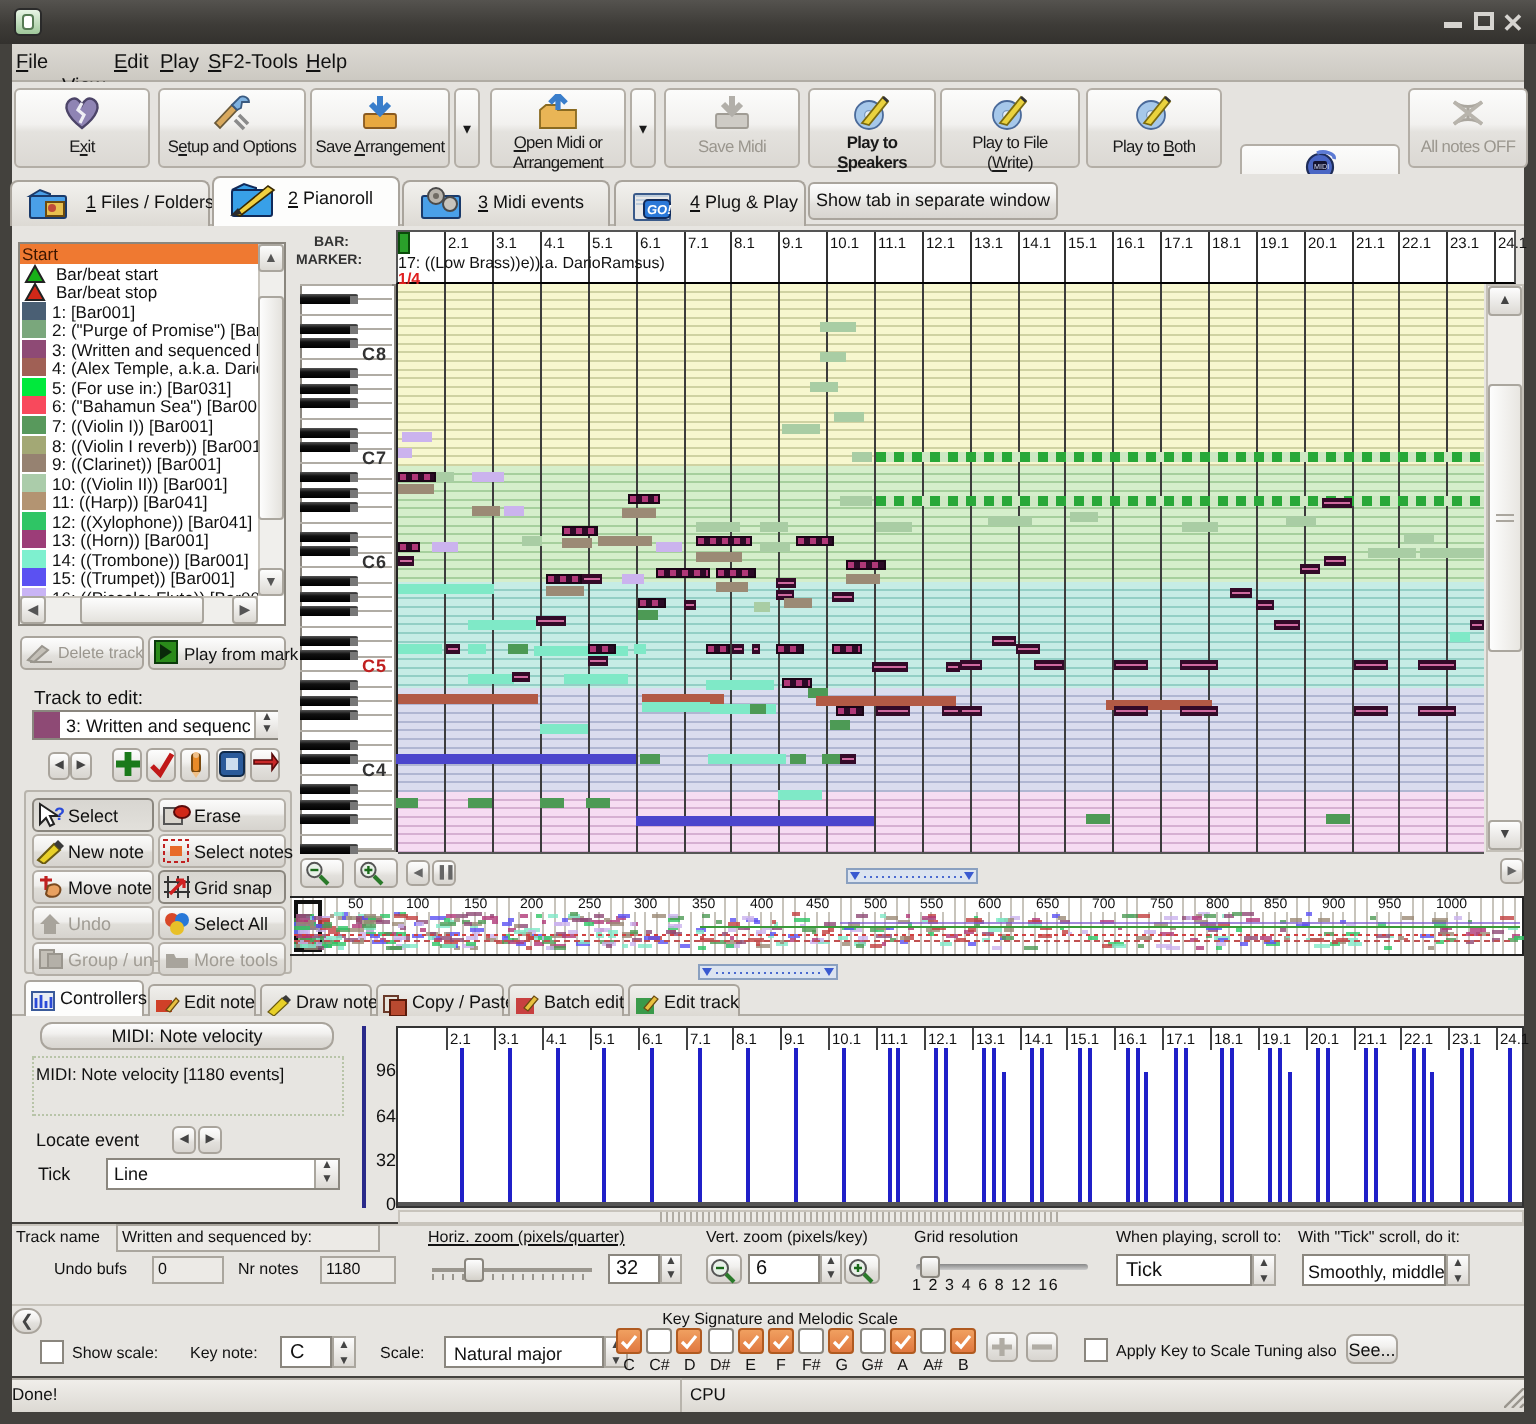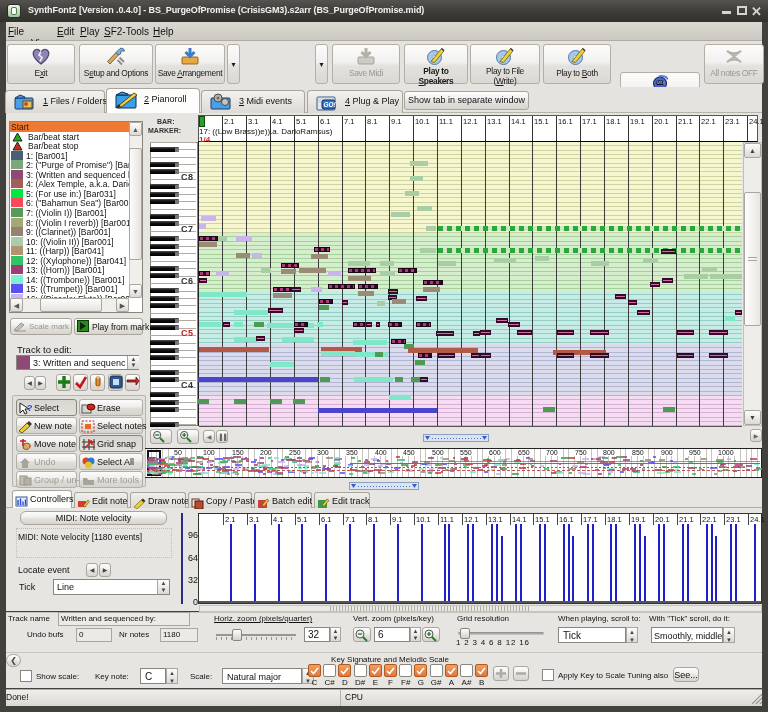--- a/index.html
+++ b/index.html
@@ -8,21 +8,20 @@
 .tbtn.dis{color:#9a968e;}
 .tab{position:absolute;background:linear-gradient(#f7f6f4,#e6e4e0);border:1px solid #a9a49c;border-bottom:none;border-radius:4px 4px 0 0;}
 .toolb{position:absolute;border:1px solid #b3aea6;border-radius:3px;background:linear-gradient(#fbfbfa,#efeeec 45%,#e0ded9 55%,#d6d3ce);font-size:10px;color:#111;}
 .toolb.press{background:linear-gradient(#d8d6d1,#e2e0db);border-color:#8a867e;}
 .toolb.dis{color:#a09c94;}
 </style></head><body>
 <div id="win">
 <div style="position:absolute;left:0px;top:0px;width:768px;height:22px;background:linear-gradient(#55534f,#3e3c38 55%,#33312e);"></div>
 <div style="position:absolute;left:7px;top:4px;width:14px;height:14px;background:linear-gradient(#e8f5e6,#9fc79a);border-radius:3px;border:1px solid #2a2a2a;"></div>
 <div style="position:absolute;left:11px;top:7px;width:6px;height:8px;background:#fff;border-radius:2px;border:1px solid #567a54;"></div>
-<div style="position:absolute;left:28px;top:5px;width:640px;height:14px;color:#f2f2f0;font-size:9px;font-weight:bold;white-space:nowrap;letter-spacing:-0.1px;">SynthFont2 [Version .0.4.0] - BS_PurgeOfPromise (CrisisGM3).s2arr (BS_PurgeOfPromise.mid)</div>
 <div style="position:absolute;left:722px;top:11px;width:9px;height:3px;background:#d6d4d0;"></div>
 <div style="position:absolute;left:737px;top:6px;width:10px;height:9px;border:2px solid #d6d4d0;"></div>
 <svg style="position:absolute;left:751,top:4px;" width="0" height="0"></svg>
 <div style="position:absolute;left:751px;top:4px;width:12px;height:13px;color:#d6d4d0;font-size:13px;font-weight:bold;">✕</div>
 <div style="position:absolute;left:6px;top:22px;width:756px;height:19px;background:linear-gradient(#dcd9d3,#ccc9c2);border-bottom:1px solid #b0aca4;"></div>
 <div style="position:absolute;left:8px;top:26px;width:50px;height:12px;color:#111;font-size:10px;white-space:nowrap;"><span style="text-decoration:underline">F</span>ile</div>
 <div style="position:absolute;left:31px;top:38px;width:50px;height:12px;color:#111;font-size:10px;white-space:nowrap;"><span style="text-decoration:underline">V</span>iew</div>
 <div style="position:absolute;left:57px;top:26px;width:50px;height:12px;color:#111;font-size:10px;white-space:nowrap;"><span style="text-decoration:underline">E</span>dit</div>
 <div style="position:absolute;left:80px;top:26px;width:50px;height:12px;color:#111;font-size:10px;white-space:nowrap;"><span style="text-decoration:underline">P</span>lay</div>
 <div style="position:absolute;left:104px;top:26px;width:50px;height:12px;color:#111;font-size:10px;white-space:nowrap;"><span style="text-decoration:underline">S</span>F2-Tools</div>
@@ -44,20 +43,28 @@
     </div>
 <div class="tbtn" style="left:79px;top:44px;width:74px;height:40px;">
       <div style="height:18px;margin-top:2px;"><svg width="22" height="19" viewBox="0 0 22 19">
           <path d="M2.5 14.5 L11 5.5 L13.5 8 L5 17Z" fill="#d9a95e" stroke="#6a5a3a" stroke-width="0.9"></path>
           <path d="M11 5.5 L15 1.5 C17 0.5 19.5 2 19.5 4 L16 4 L15.5 7 L13.5 8Z" fill="#7fb2e0" stroke="#3a5a80" stroke-width="0.9"></path>
           <path d="M12.5 13 L17 17.5 M14.5 10.5 L19 15" stroke="#8b8b8b" stroke-width="1.8"></path>
         </svg></div>
       <div style="margin-top:3px;font-size:8.4px;line-height:10px;white-space:nowrap;letter-spacing:-0.3px;">S<span style="text-decoration:underline">e</span>tup and Options</div>
     </div>
 <div class="tbtn" style="left:227px;top:44px;width:13px;height:40px;font-size:8px;line-height:40px;">▾</div>
+<div class="tbtn" style="left:245px;top:44px;width:68px;height:40px;">
+      <div style="height:18px;margin-top:2px;"><svg width="22" height="19" viewBox="0 0 22 19">
+          <path d="M2 17 L2 8 L5 5.5 L11 5.5 L11 8 L20 8 L20 17Z" fill="#e9b556" stroke="#8a6a20" stroke-width="0.9"></path>
+          <path d="M11 8 L11 2 M7 4.5 L11 0.5 L15 4.5" stroke="#3a7ecb" stroke-width="2.6" fill="none"></path>
+        </svg></div>
+      <div style="margin-top:1px;font-size:8.4px;line-height:10px;white-space:nowrap;letter-spacing:-0.3px;"><span style="text-decoration:underline">O</span>pen Midi or</div>
+      <div style="font-size:8.4px;line-height:10px;white-space:nowrap;letter-spacing:-0.3px;">Arrangement</div>
+    </div>
 <div class="tbtn" style="left:315px;top:44px;width:13px;height:40px;font-size:8px;line-height:40px;">▾</div>
 <div class="tbtn dis" style="left:332px;top:44px;width:68px;height:40px;">
       <div style="height:18px;margin-top:2px;"><svg width="22" height="19" viewBox="0 0 22 19">
           <rect x="3" y="10" width="16" height="7" rx="1" fill="#cecbc5" stroke="#a09c94" stroke-width="0.9"></rect>
           <path d="M11 1 L11 9 M6.5 5 L11 9.5 L15.5 5" stroke="#b2afa9" stroke-width="3" fill="none"></path>
         </svg></div>
       <div style="margin-top:3px;font-size:8.4px;line-height:10px;white-space:nowrap;letter-spacing:-0.3px;color:#9a968e;">Save Midi</div>
     </div>
 <div class="tbtn" style="left:404px;top:44px;width:64px;height:40px;">
       <div style="height:18px;margin-top:2px;"><svg width="22" height="19" viewBox="0 0 22 19">
@@ -189,21 +196,21 @@
 <div style="position:absolute;left:129px;top:148px;width:13px;height:112px;background:linear-gradient(90deg,#fdfdfd,#e4e2dd);border:1px solid #aaa69e;border-radius:2px;"></div>
 <div style="position:absolute;left:10px;top:298px;width:119px;height:14px;background:#f0efec;border-top:1px solid #c8c4bc;"></div>
 <div style="position:absolute;left:10px;top:298px;width:13px;height:14px;background:linear-gradient(#fdfdfd,#dcd9d4);border:1px solid #aaa69e;border-radius:2px;font-size:7px;text-align:center;line-height:13px;color:#555;">◀</div>
 <div style="position:absolute;left:116px;top:298px;width:13px;height:14px;background:linear-gradient(#fdfdfd,#dcd9d4);border:1px solid #aaa69e;border-radius:2px;font-size:7px;text-align:center;line-height:13px;color:#555;">▶</div>
 <div style="position:absolute;left:40px;top:298px;width:62px;height:14px;background:linear-gradient(#fdfdfd,#e4e2dd);border:1px solid #aaa69e;border-radius:2px;"></div>
 <div class="btn" style="position:absolute;left:10px;top:318px;width:62px;height:17px;"></div>
 <svg style="position:absolute;left:13px;top:321px;" width="14" height="11" viewBox="0 0 14 11">
       <path d="M1 9 L8 2 L11 4 L4 10Z" fill="#c4c0b8" stroke="#9a968e"></path>
       <path d="M2 10 L13 10" stroke="#9a968e"></path>
     </svg>
-<div style="position:absolute;left:29px;top:322px;width:44px;height:10px;font-size:8px;color:#9a968e;white-space:nowrap;">Scale mark</div>
+<div style="position:absolute;left:29px;top:322px;width:44px;height:10px;font-size:8px;color:#9a968e;white-space:nowrap;">Delete track</div>
 <div class="btn" style="position:absolute;left:74px;top:318px;width:69px;height:17px;"></div>
 <div style="position:absolute;left:77px;top:320px;width:12px;height:12px;background:#2a8a1a;border:1px solid #0a3a0a;"></div>
 <svg style="position:absolute;left:79px;top:322px;" width="8" height="8" viewBox="0 0 8 8">
       <path d="M1 0 L7 4 L1 8Z" fill="#0a2a0a"></path>
     </svg>
 <div style="position:absolute;left:92px;top:322px;width:52px;height:10px;font-size:8.5px;color:#111;white-space:nowrap;">Play from mark</div>
 <div style="position:absolute;left:17px;top:344px;width:80px;height:10px;font-size:9.5px;color:#111;">Track to edit:</div>
 <div style="position:absolute;left:16px;top:355px;width:123px;height:15px;background:#fff;border:1px solid #8a867e;"></div>
 <div style="position:absolute;left:17px;top:356px;width:13px;height:13px;background:#8e4a75;"></div>
 <div style="position:absolute;left:33px;top:358px;width:92px;height:10px;font-size:9px;color:#111;white-space:nowrap;overflow:hidden;">3: Written and sequenced b</div>

